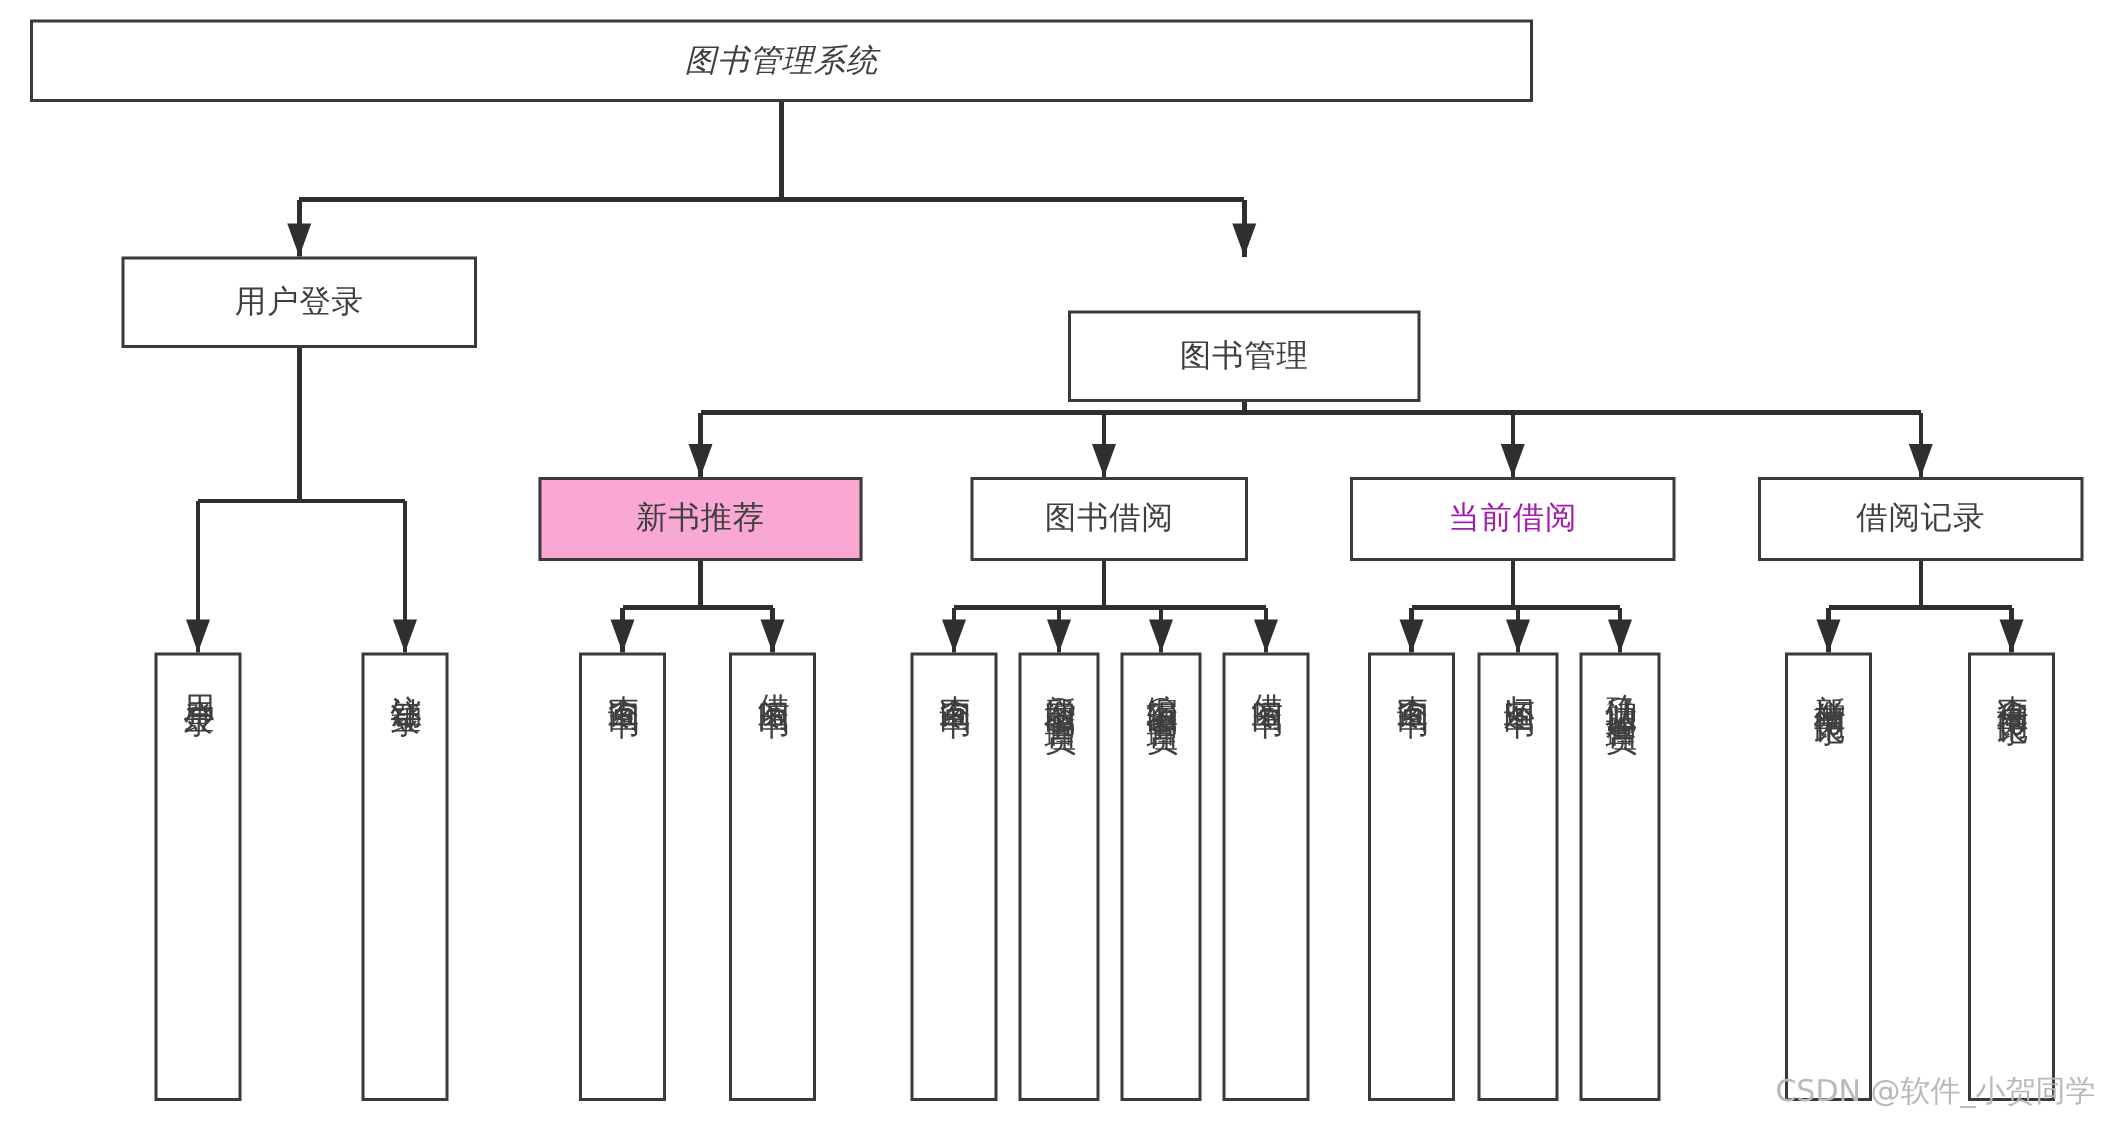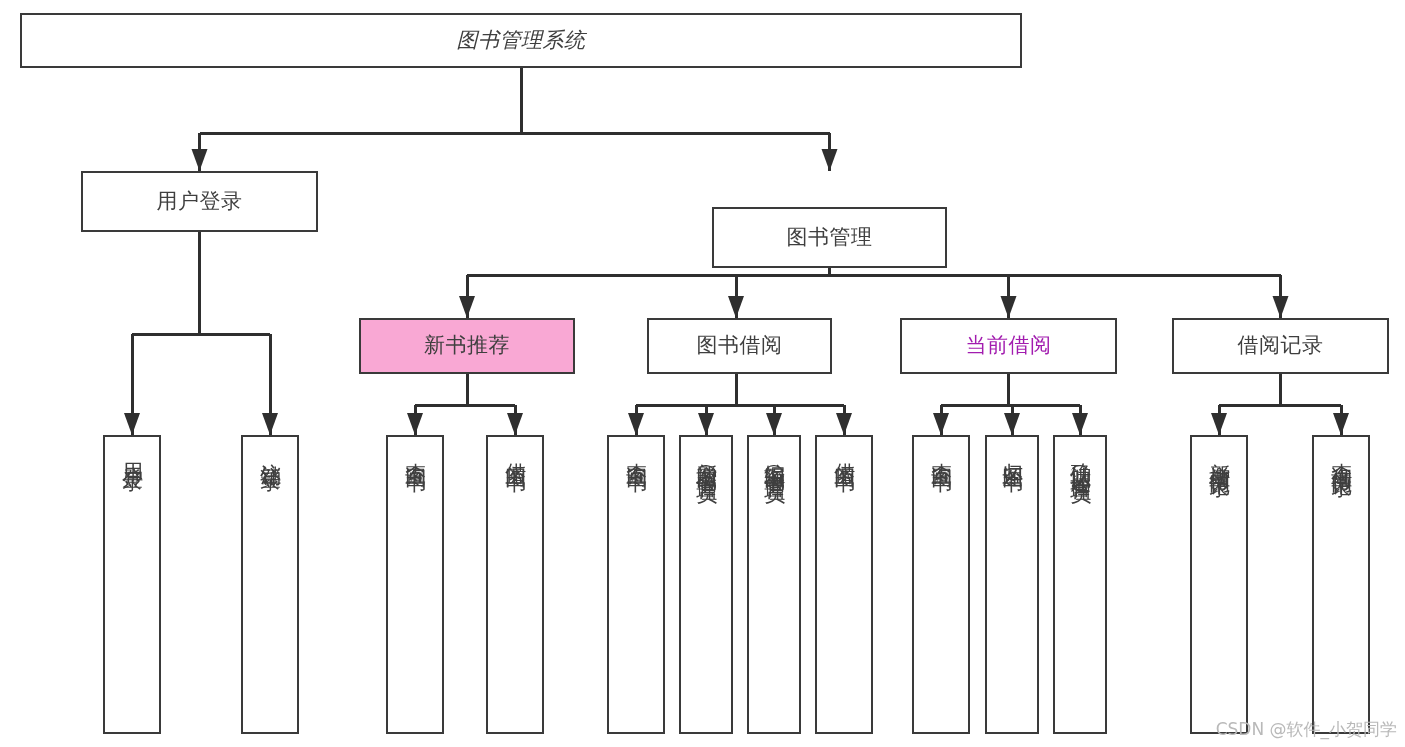--- a/index.html
+++ b/index.html
@@ -54,21 +54,21 @@
     left: 0;
     top: 0;
     width: 1405px;
     height: 747px;
     pointer-events: none;
   }
   #watermark {
     position: absolute;
     right: 8px;
     bottom: 6px;
-    font-size: 17px;
+    font-size: 20px;
     color: #b9b9b9;
     white-space: pre;
   }
 </style>
 </head>
 <body>
 
 <div id="canvas">
   <svg id="edges" viewBox="0 0 1405 747" xmlns="http://www.w3.org/2000/svg">
       <line x1="521" y1="68" x2="521" y2="133" stroke="#2f2f2f" stroke-width="3" shape-rendering="crispEdges"></line>

